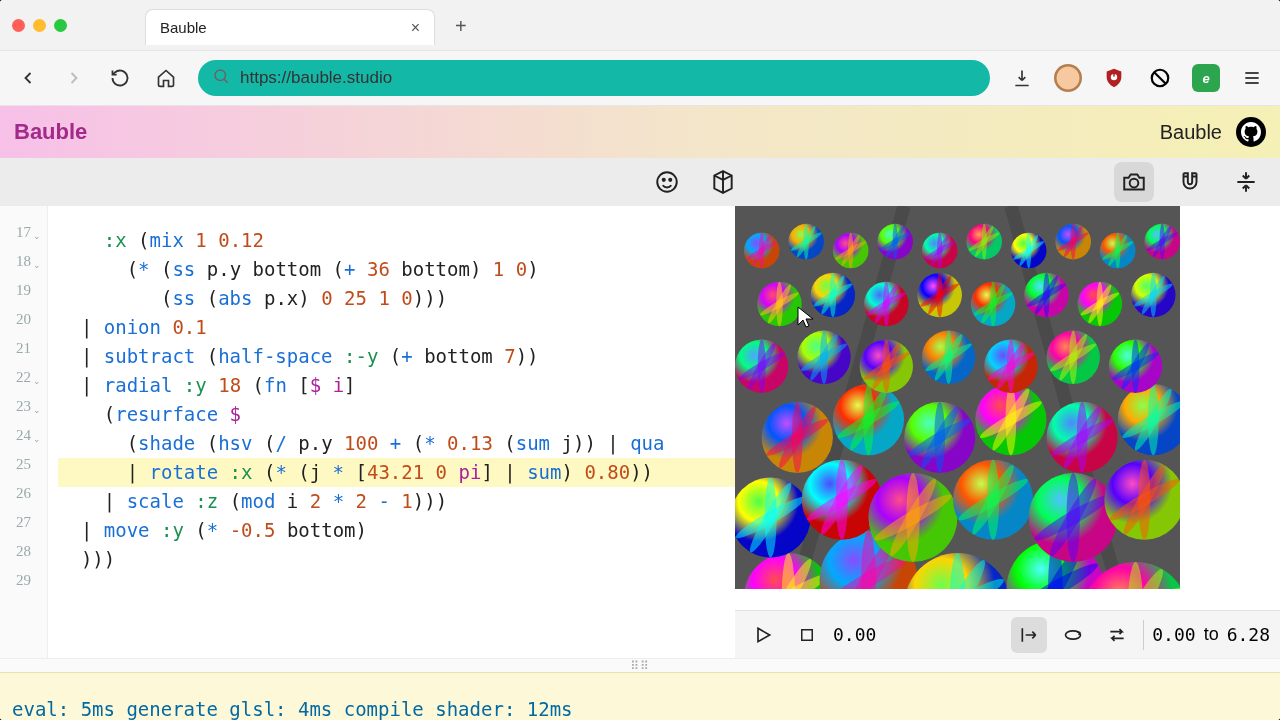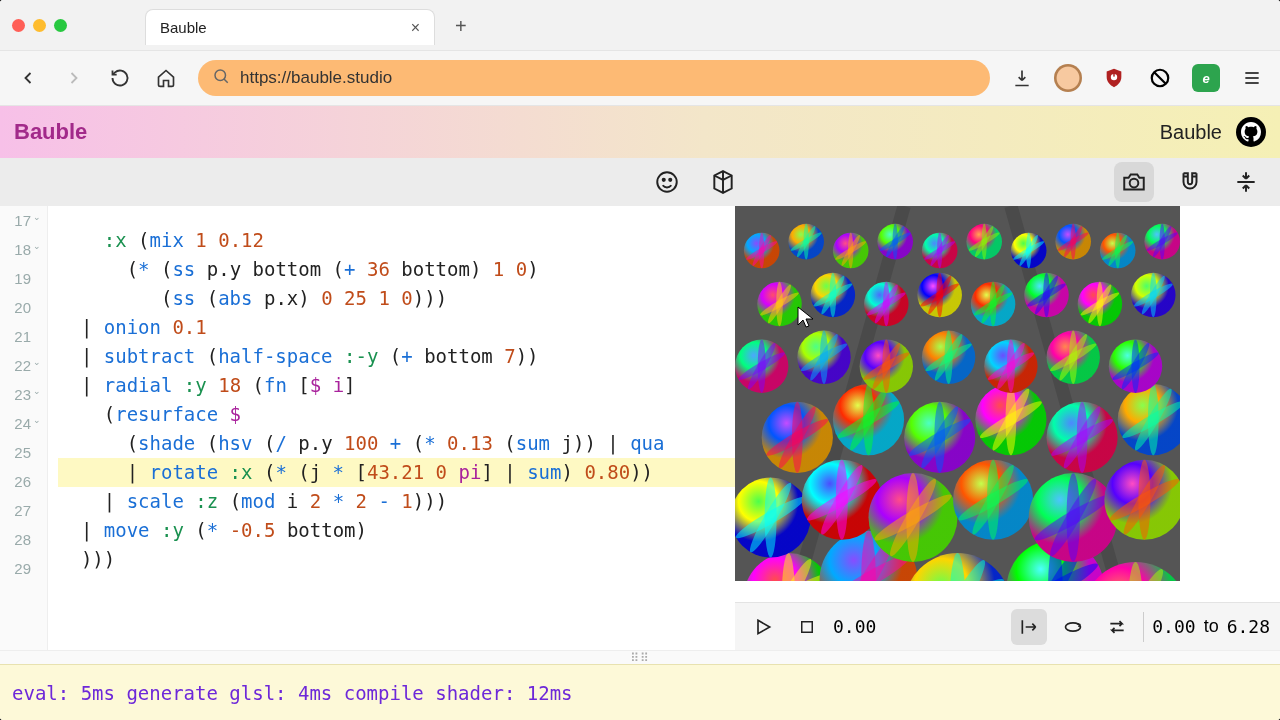--- a/index.html
+++ b/index.html
@@ -10,21 +10,21 @@
   .traffic { display:flex; gap:8px; }
   .dot { width:13px; height:13px; border-radius:50%; }
   .dot.red{background:#ff5f57;} .dot.yellow{background:#febc2e;} .dot.green{background:#28c840;}
   .tab { position:absolute; left:145px; top:9px; width:290px; height:36px; background:#fff; border:1px solid #ddd; border-bottom:none; border-radius:8px 8px 0 0; display:flex; align-items:center; padding:0 14px; font-size:15px; color:#222;}
   .tab .close { margin-left:auto; color:#555; font-size:16px; cursor:pointer;}
   .newtab { position:absolute; left:455px; top:15px; font-size:20px; color:#555; cursor:pointer;}
   
   .toolbar { height:56px; background:#f6f6f6; border-top:1px solid #e5e5e5; border-bottom:1px solid #e5e5e5; display:flex; align-items:center; padding:0 14px; gap:18px;}
   .navbtn { width:28px; height:28px; display:flex; align-items:center; justify-content:center; color:#333; cursor:pointer; }
   .navbtn.disabled{color:#bbb;}
-  .urlbar { flex:1; height:36px; background:#fdba74; border-radius:18px; display:flex; align-items:center; padding:0 14px; gap:10px; color:#333; font-size:17px;}
+  .urlbar { flex:1; height:36px; background:#14b8a6; border-radius:18px; display:flex; align-items:center; padding:0 14px; gap:10px; color:#333; font-size:17px;}
   .urlbar .search{color:#666;}
   .ext { width:28px; height:28px; display:flex; align-items:center; justify-content:center;}
   .ext.monkey{background:radial-gradient(circle,#f7c9a0 55%,#b58050 60%);border-radius:50%;}
   .ext.ublock{color:#fff;}
   .ext.block{color:#000;}
   .ext.priv{background:#2da44e;color:#fff;border-radius:6px;font-size:13px;font-style:italic;font-weight:bold;}
   .hamburger{color:#444;}
   
   .appheader{height:52px; background:linear-gradient(90deg,#f7c0e8 0%, #f3e6c9 55%, #f5f0b5 100%); display:flex; align-items:center; padding:0 14px;}
   .brand{font-size:22px; font-weight:700; color:#a22a8a;}
@@ -33,21 +33,21 @@
   .gh{width:30px;height:30px;background:#000;border-radius:50%;display:flex;align-items:center;justify-content:center;cursor:pointer;}
   
   .apptoolbar{height:48px;background:#ececec;display:flex;align-items:center;padding:0 14px;gap:16px;}
   .apptoolbar .spacer{flex:1;}
   .tbtn{width:40px;height:40px;display:flex;align-items:center;justify-content:center;border-radius:8px;cursor:pointer;}
   .tbtn.active{background:#d8d8d8;}
   
   .main{flex:1;display:flex;position:relative;min-height:0;}
   .editor{flex:1;display:flex;background:#fff;min-width:0;overflow:hidden;}
   .gutter{width:48px;background:#fafafa;border-right:1px solid #eee;padding-top:6px;}
-  .gline{height:29px;display:flex;align-items:flex-start;justify-content:flex-end;padding-right:6px;font-family:Liberation Sans, sans-serif;font-size:15px;color:#9aa;}
+  .gline{height:29px;display:flex;align-items:flex-end;justify-content:flex-end;padding-right:6px;font-family:Liberation Serif, serif;font-size:15px;color:#9aa;}
   .gline .fold{font-size:9px;color:#9aa;margin-left:2px;width:8px;}
   .code{flex:1;padding:20px 0 0 10px;font-family:ui-monospace,Menlo,monospace;font-size:19px;line-height:29px;white-space:pre;color:#222;}
   .codeline{height:29px;}
   .codeline.hl{background:#fef9c3;}
   .kw{color:#1a6fd6;}
   .num{color:#c04c1a;}
   .sym{color:#1a9150;}
   .str{color:#a9229c;}
   
   .previewwrap{width:545px;display:flex;flex-direction:column;position:relative;gap:21px;}
@@ -56,21 +56,21 @@
   .balls{position:absolute;inset:0;}
   
   .playbar{height:48px;background:#f5f5f5;border-top:1px solid #e3e3e3;display:flex;align-items:center;padding:0 10px;gap:8px;font-family:ui-monospace,Menlo,monospace;font-size:18px;}
   .pbtn{width:36px;height:36px;display:flex;align-items:center;justify-content:center;border-radius:6px;cursor:pointer;}
   .pbtn.active{background:#dcdcdc;}
   .divider{width:1px;height:30px;background:#ccc;}
   
   .splitter{height:14px;background:#fafafa;display:flex;align-items:center;justify-content:center;cursor:row-resize;border-top:1px solid #eee;}
   .grip{letter-spacing:1px;color:#aaa;font-size:12px;}
   
-  .status{height:56px;background:#fdf9d8;border-top:1px solid #e8e2b0;display:flex;align-items:center;padding:0 12px;font-family:ui-monospace,Menlo,monospace;font-size:19px;color:#6d28d9;}
+  .status{height:48px;background:#fdf9d8;border-top:1px solid #e8e2b0;display:flex;align-items:flex-end;padding:0 12px;font-family:ui-monospace,Menlo,monospace;font-size:19px;color:#0369a1;}
 </style>
 </head>
 <body>
 
 <div class="window">
 
   <div class="titlebar">
     <div class="traffic">
       <div class="dot red"></div>
       <div class="dot yellow"></div>

